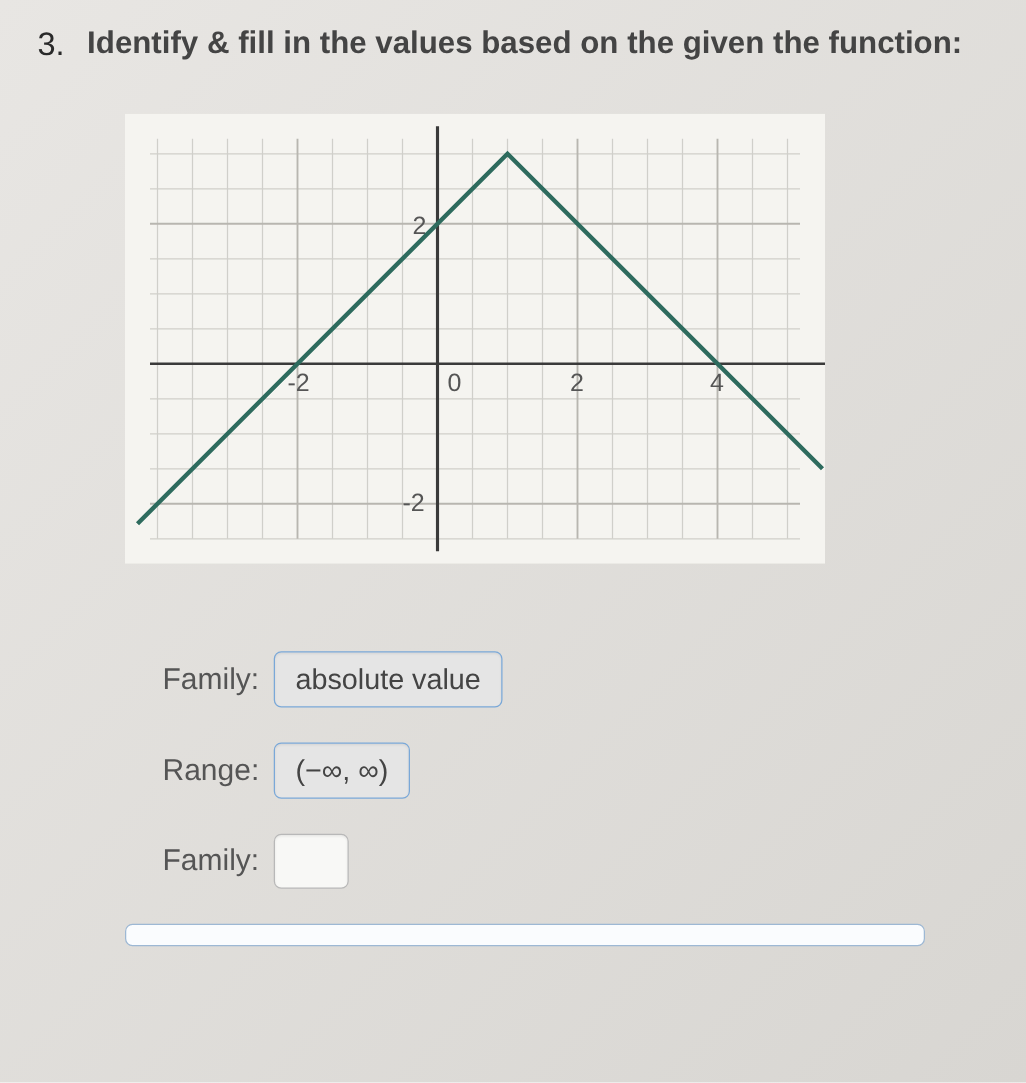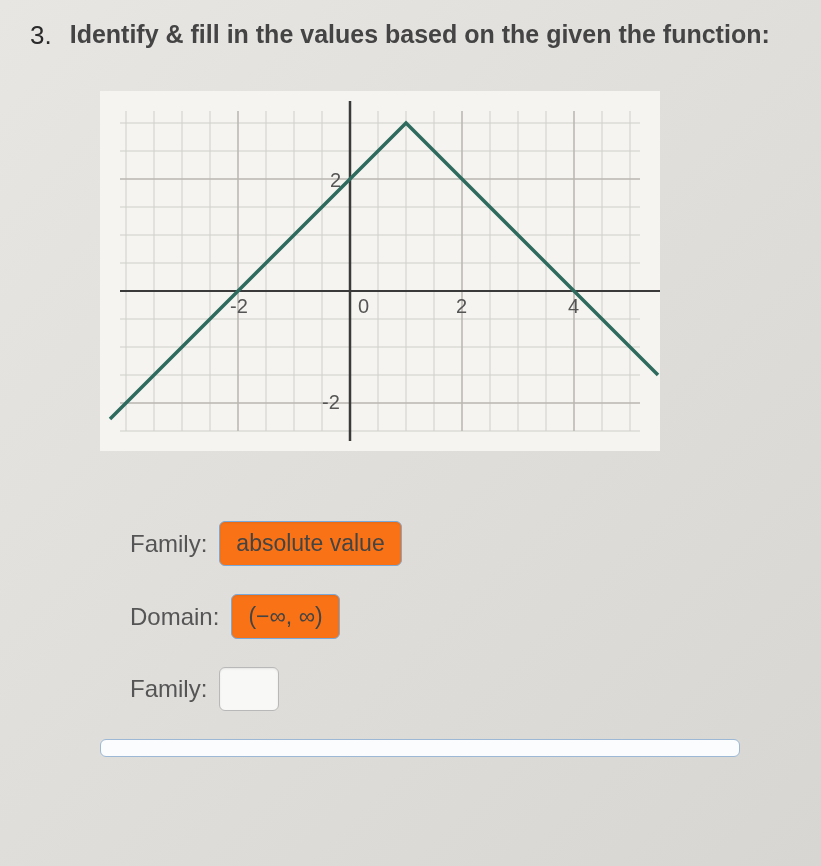--- a/index.html
+++ b/index.html
@@ -45,21 +45,21 @@
       display: flex;
       align-items: center;
       margin-bottom: 28px;
       gap: 12px;
     }
     .answer-label {
       font-weight: 400;
     }
     .answer-box {
       border: 1.5px solid #7aa8d8;
-      background: #f97316;
+      background: #e5e5e5;
       border-radius: 6px;
       padding: 8px 16px;
       font-size: 23px;
       color: #444;
       box-shadow: 0 1px 2px rgba(0,0,0,0.08) inset;
     }
     .answer-box.empty {
       width: 60px;
       height: 44px;
       border: 1.5px solid #b8b8b8;
@@ -136,21 +136,21 @@
     <polyline points="10,328 138,200 306,32 474,200 558,284" fill="none" stroke="#2e6b5e" stroke-width="3.5"></polyline>
   </svg>
 </div>
 
 <div class="answers">
   <div class="answer-row">
     <span class="answer-label">Family:</span>
     <span class="answer-box">absolute value</span>
   </div>
   <div class="answer-row">
-    <span class="answer-label">Domain:</span>
+    <span class="answer-label">Range:</span>
     <span class="answer-box">(−∞, ∞)</span>
   </div>
   <div class="answer-row">
     <span class="answer-label">Family:</span>
     <span class="answer-box empty"></span>
   </div>
 </div>
 
 <div class="bottom-box"></div>
 

